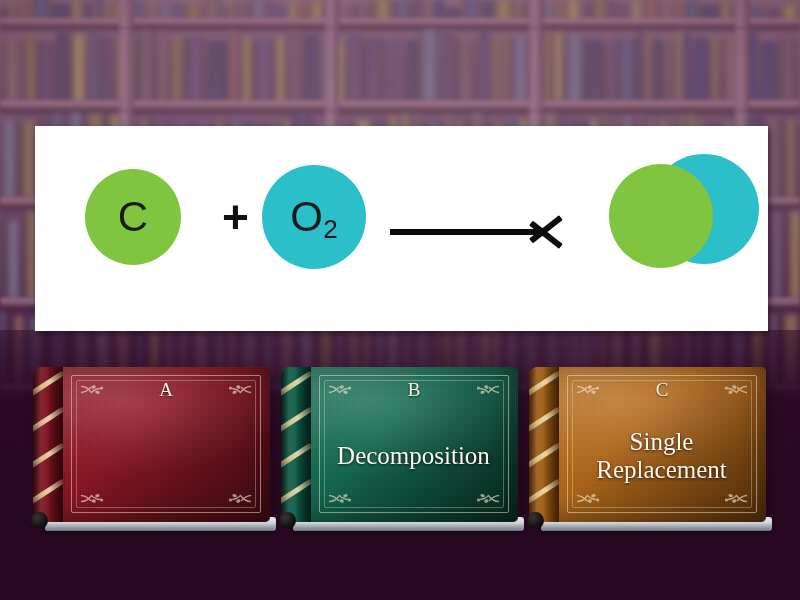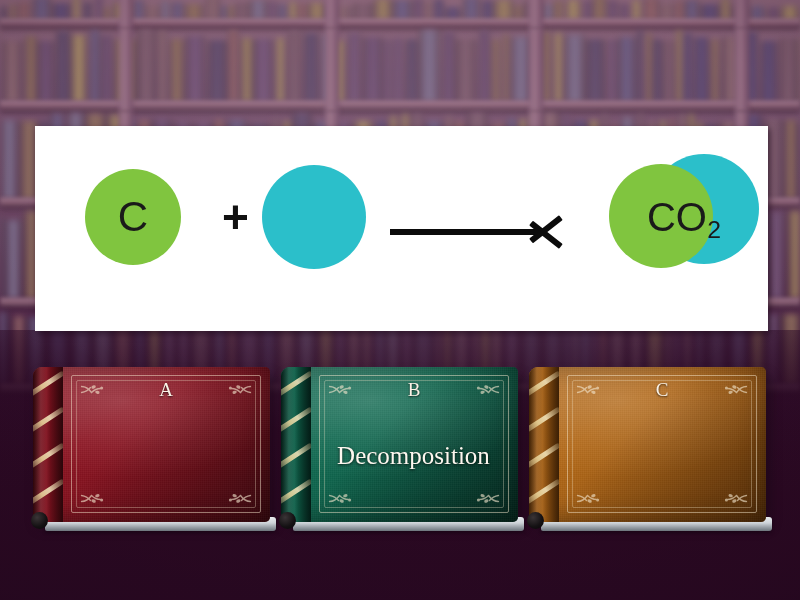--- a/index.html
+++ b/index.html
@@ -654,28 +654,28 @@
       <div class="circ" style="left:0; top:0; width:96px; height:96px; background:#80c53f;"></div>
       <div class="mol-label" style="font-size:42px;">
         <span>C</span>
       </div>
     </div>
 
     <div class="plus" style="left:187px; top:68px;">+</div>
 
     <div class="molecule" style="left:227px; top:39px; width:104px; height:104px;">
       <div class="circ" style="left:0; top:0; width:104px; height:104px; background:#2bbfca;"></div>
+      <div class="mol-label" style="font-size:42px;">
+        <span>O</span><sub>2</sub>
+      </div>
     </div>
 
     <div class="molecule" style="left:574px; top:28px; width:150px; height:122px;">
       <div class="circ" style="right:0; top:0; width:110px; height:110px; background:#2bbfca;"></div>
       <div class="circ" style="left:0; top:10px; width:104px; height:104px; background:#80c53f;"></div>
-      <div class="mol-label" style="font-size:40px; top:2px;">
-        <span>CO</span><sub>2</sub>
-      </div>
     </div>
   </div>
 
   <div class="arrow-wrap">
     <div class="arrow-shaft"></div>
     <div class="arrow-head"></div>
   </div>
 
   <div id="books">
       <div class="book" style="left: 33px;">
@@ -873,17 +873,20 @@
               <path d="M1.5 9.5 C5 9 8 7.5 10.5 4.5"></path>
               <path d="M11.5 9.5 C14 7 17 5.5 20.5 5.5"></path>
             </g>
             <g fill="#f3e6cd">
               <ellipse cx="13.6" cy="4.0" rx="2.3" ry="1.6" transform="rotate(-26 13.6 4.0)"></ellipse>
               <ellipse cx="17.4" cy="9.3" rx="2.2" ry="1.5" transform="rotate(18 17.4 9.3)"></ellipse>
               <circle cx="21.6" cy="5.0" r="1.5"></circle>
             </g>
           </svg></div>
         <div class="book-letter">C</div>
+        <div class="book-text">
+          <span>Single Replacement</span>
+        </div>
         <div class="book-dot"></div>
       </div>
     </div>
 
 </div>
 
 </body></html>

